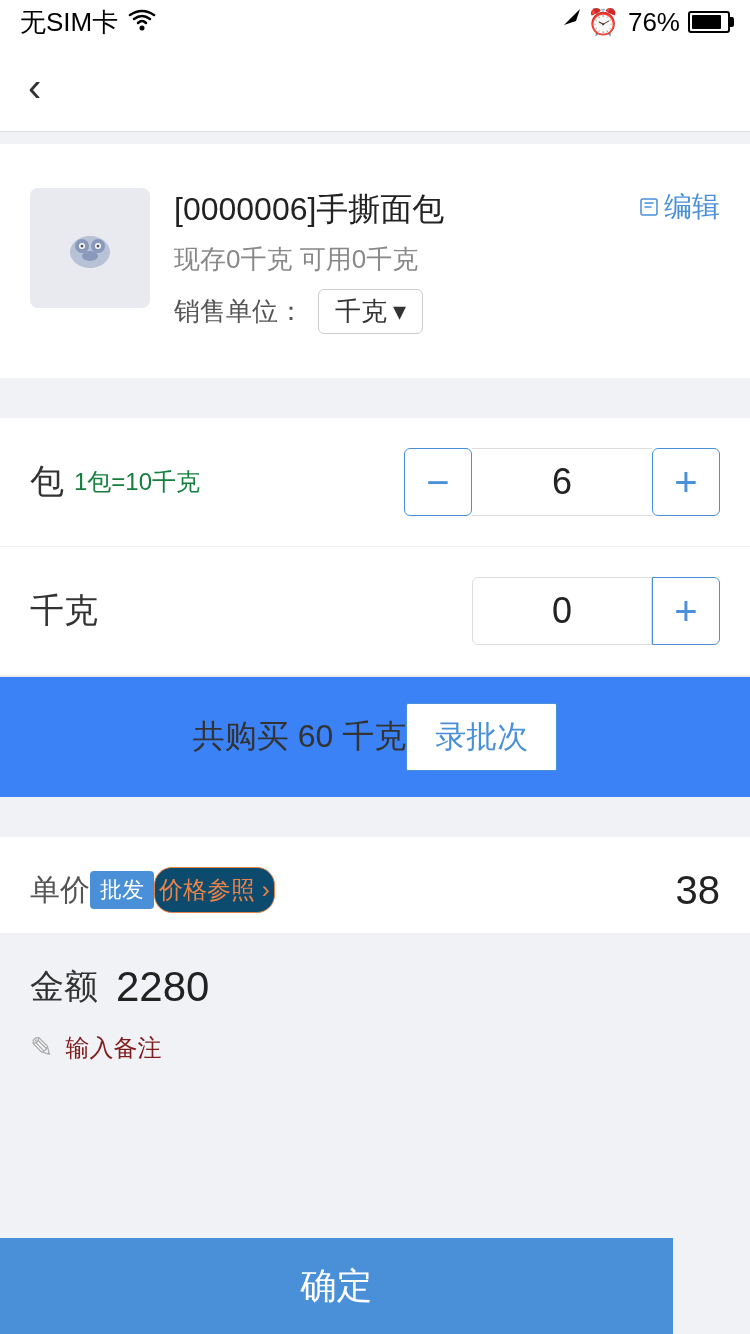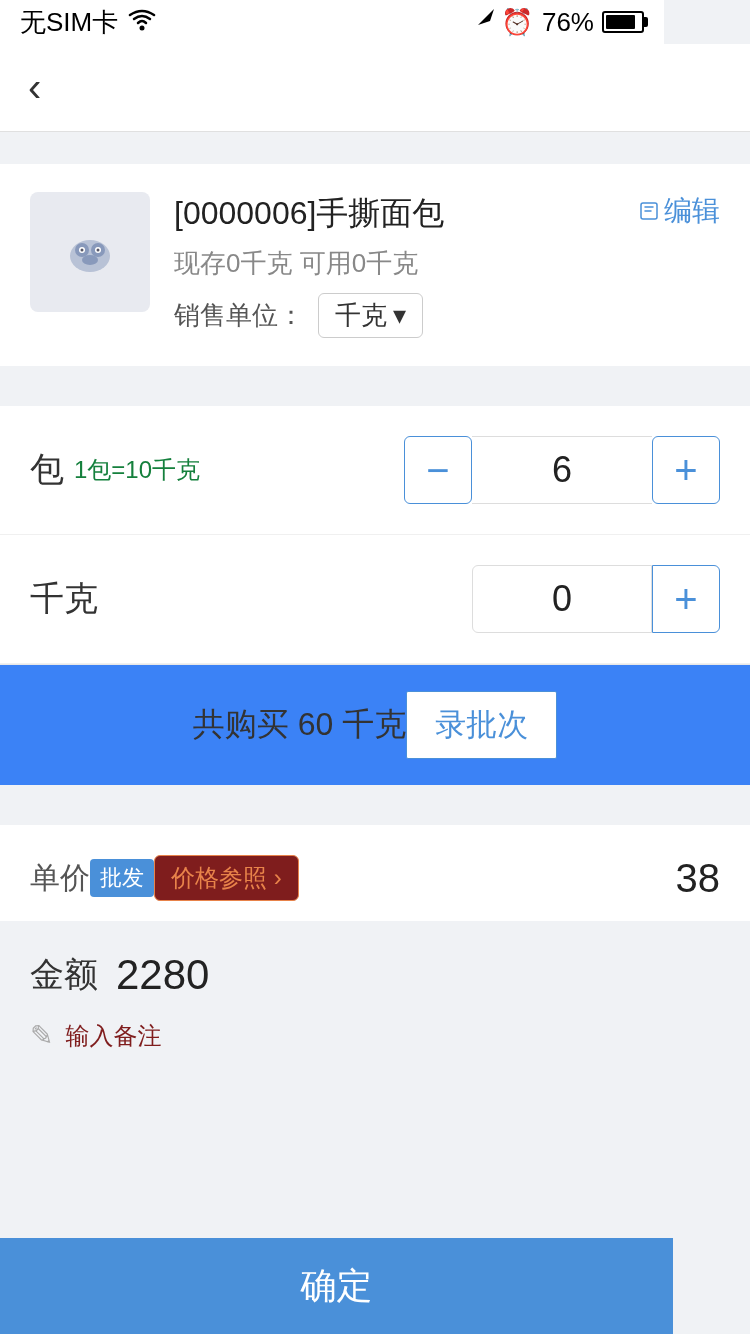--- a/index.html
+++ b/index.html
@@ -8,21 +8,21 @@
       width: 750px;
       min-height: 1334px;
       font-family: -apple-system, "PingFang SC", "Helvetica Neue", sans-serif;
       background: #f0f2f5;
       position: relative;
       overflow-x: hidden;
     }
 
     
     .status-bar {
-      width: 664px;
+      width: 750px;
       height: 44px;
       background: #fff;
       display: flex;
       align-items: center;
       justify-content: space-between;
       padding: 0 20px;
       font-size: 28px;
       color: #000;
     }
     .status-left {
@@ -93,22 +93,22 @@
     }
     .nav-title {
       font-size: 36px;
       font-weight: 600;
       color: #222;
     }
 
     
     .product-card {
       background: #fff;
-      margin-top: 32px;
-      padding: 28px 30px;
+      margin-top: 12px;
+      padding: 44px 30px;
       display: flex;
       align-items: flex-start;
       gap: 24px;
     }
     .product-thumb {
       width: 120px;
       height: 120px;
       background: #e8eaf0;
       border-radius: 8px;
       display: flex;
@@ -263,25 +263,25 @@
     }
     .price-tag {
       background: #4a90d9;
       color: #fff;
       font-size: 22px;
       padding: 4px 10px;
       border-radius: 4px;
     }
     .price-ref-btn {
       border: 1.5px solid #e8834a;
-      border-radius: 6px;
-      padding: 6px 16px;
+      border-radius: 18px;
+      padding: 6px 4px;
       font-size: 24px;
       color: #e8834a;
-      background: #7f1d1d;
+      background: #0c4a6e;
       cursor: pointer;
       display: flex;
       align-items: center;
       gap: 4px;
     }
     .price-value {
       margin-left: auto;
       font-size: 40px;
       color: #222;
       font-weight: 500;

